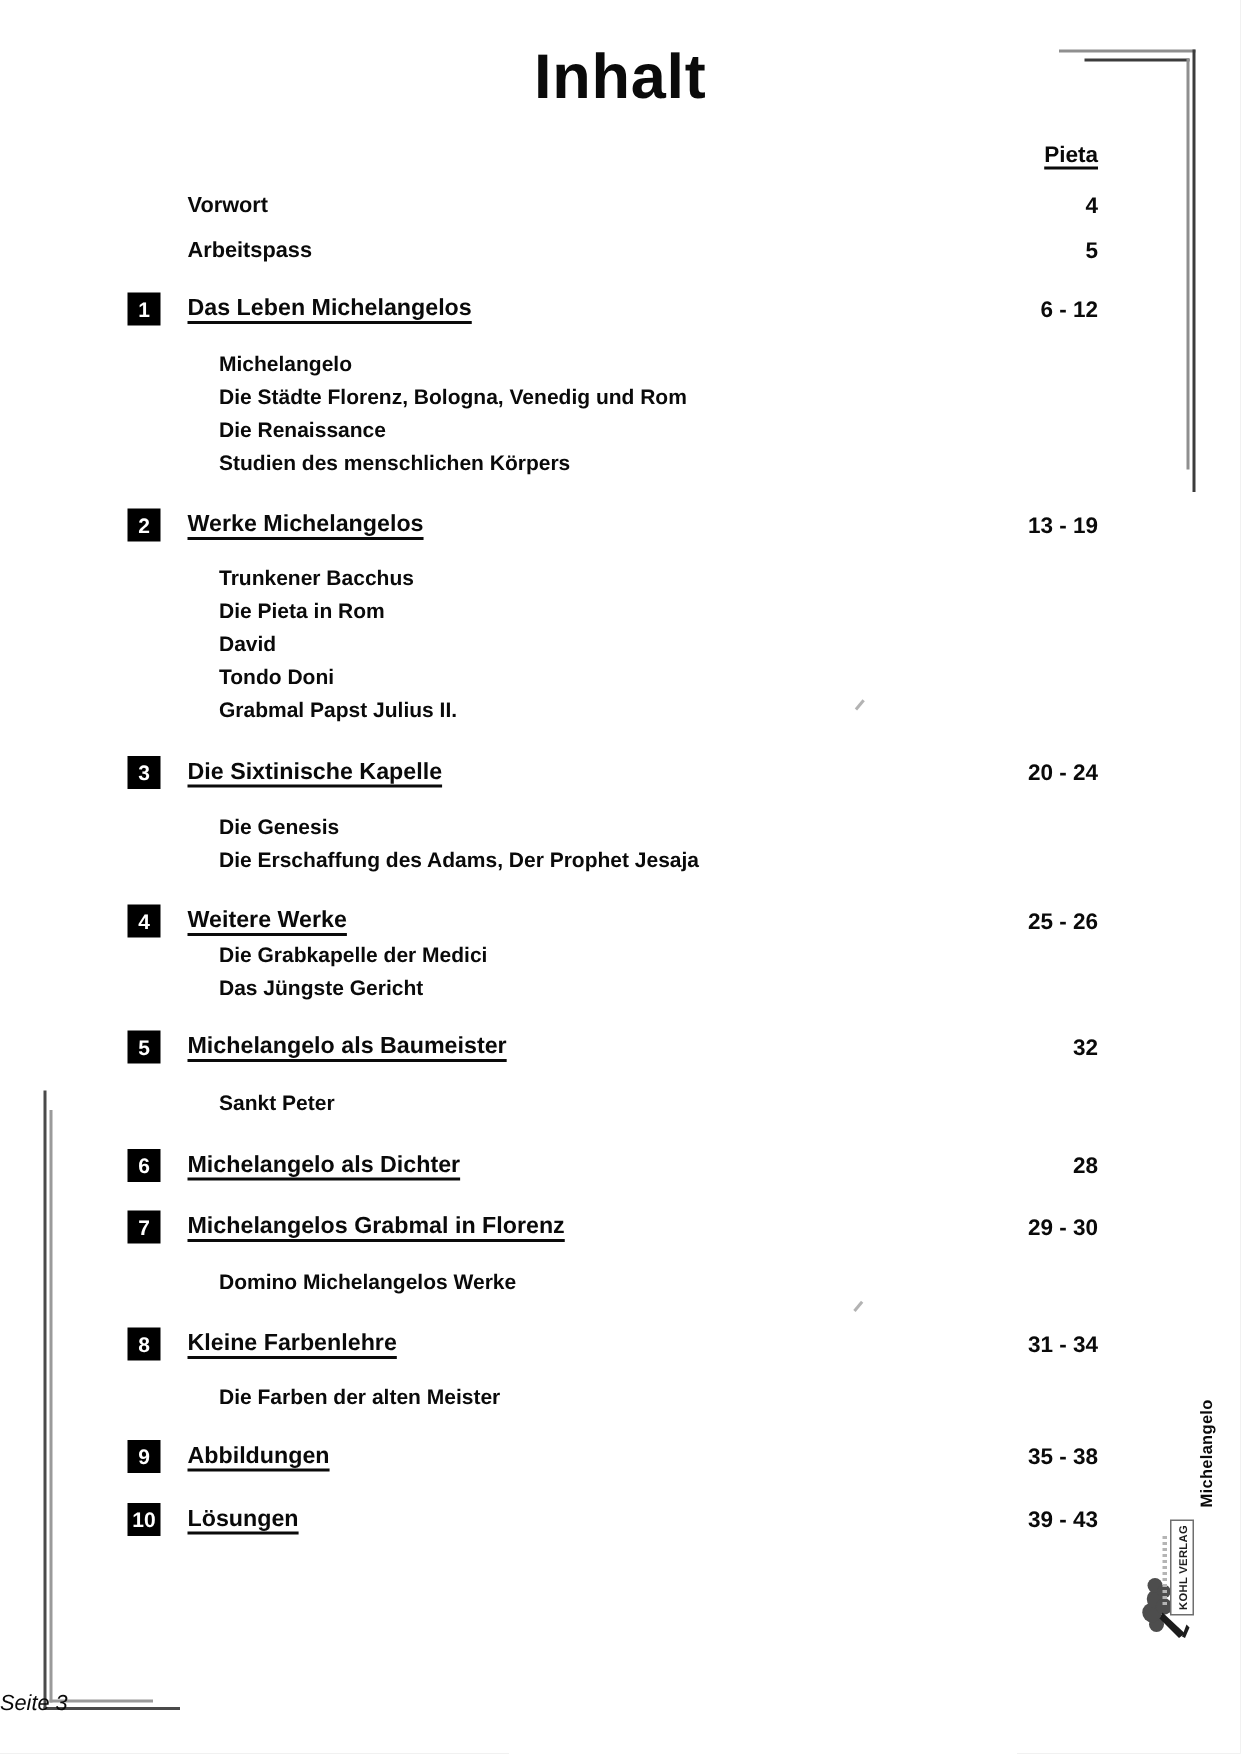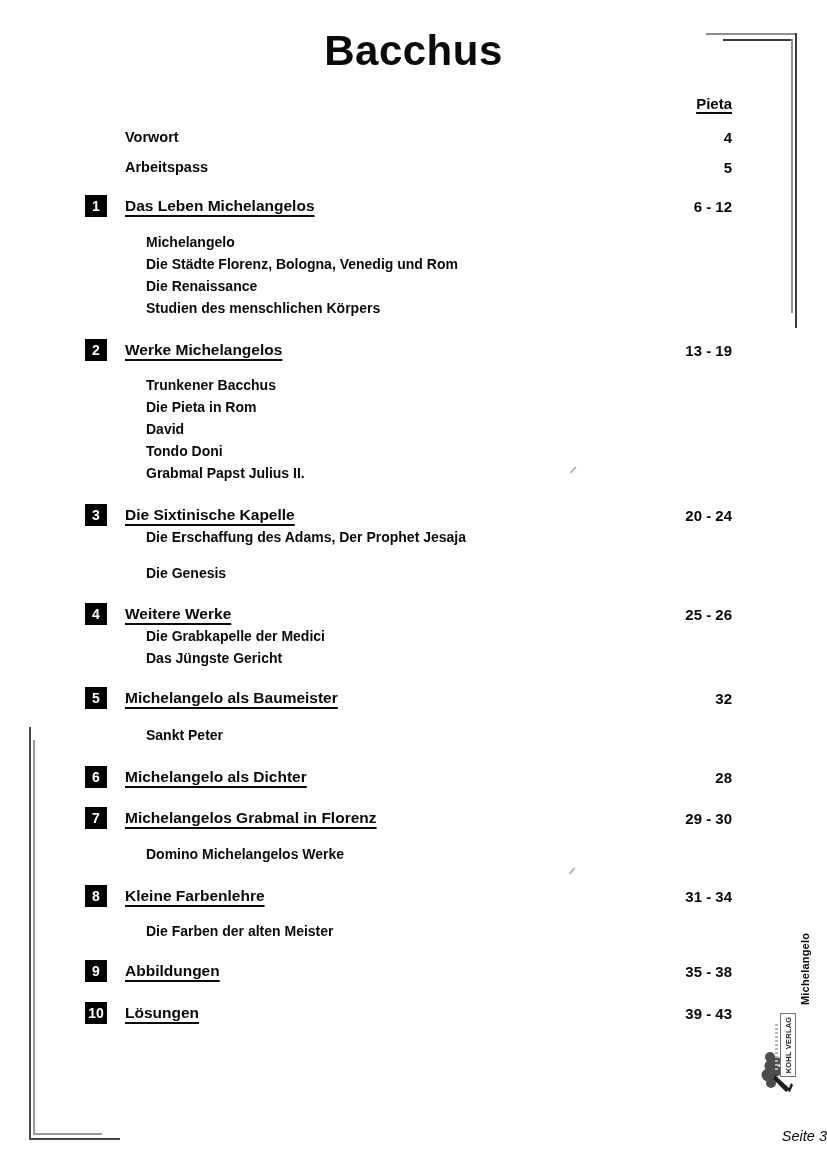--- a/index.html
+++ b/index.html
@@ -69,41 +69,41 @@
   }
   .logo-box{
     position:absolute;left:15px;top:20px;width:62px;height:14px;
     border:1px solid #6f6f6f;background:#fff;
     display:flex;align-items:center;justify-content:center;
     font-size:7.5px;font-weight:bold;color:#1d1d1d;letter-spacing:0.2px;
     white-space:nowrap;
   }
   
   .footer{
-    position:absolute;top:1126px;left:0;width:100%;text-align:right;
+    position:absolute;top:1126px;left:0;width:100%;text-align:left;
     font-size:14.5px;font-style:italic;line-height:20px;
   }
 </style>
 </head>
 <body>
 
 <div class="page">
 
   <div class="deco tr-h1"></div>
   <div class="deco tr-h2"></div>
   <div class="deco tr-v1"></div>
   <div class="deco tr-v2"></div>
   <div class="deco bl-v1"></div>
   <div class="deco bl-v2"></div>
   <div class="deco bl-h1"></div>
   <div class="deco bl-h2"></div>
   <div class="speck speck1"></div>
   <div class="speck speck2"></div>
 
-  <div class="main-title">Bacchus</div>
+  <div class="main-title">Inhalt</div>
 
   <div class="toc">
     <div class="seite-head">Pieta</div>
 
     <div class="row fm" style="margin-top:14px">
       <span class="fm-title">Vorwort</span>
       <span class="pages">4</span>
     </div>
     <div class="row fm" style="margin-top:8px">
       <span class="fm-title">Arbeitspass</span>
@@ -129,22 +129,22 @@
     <div class="sub">Die Pieta in Rom</div>
     <div class="sub">David</div>
     <div class="sub">Tondo Doni</div>
     <div class="sub">Grabmal Papst Julius II.</div>
 
     <div class="row sec" style="margin-top:20px">
       <span class="num">3</span>
       <span class="sec-title">Die Sixtinische Kapelle</span>
       <span class="pages">20 - 24</span>
     </div>
+    <div class="sub" style="margin-top:14px">Die Genesis</div>
     <div class="sub">Die Erschaffung des Adams, Der Prophet Jesaja</div>
-    <div class="sub" style="margin-top:14px">Die Genesis</div>
 
     <div class="row sec" style="margin-top:19px">
       <span class="num">4</span>
       <span class="sec-title">Weitere Werke</span>
       <span class="pages">25 - 26</span>
     </div>
     <div class="sub" style="">Die Grabkapelle der Medici</div>
     <div class="sub">Das Jüngste Gericht</div>
 
     <div class="row sec" style="margin-top:18px">

